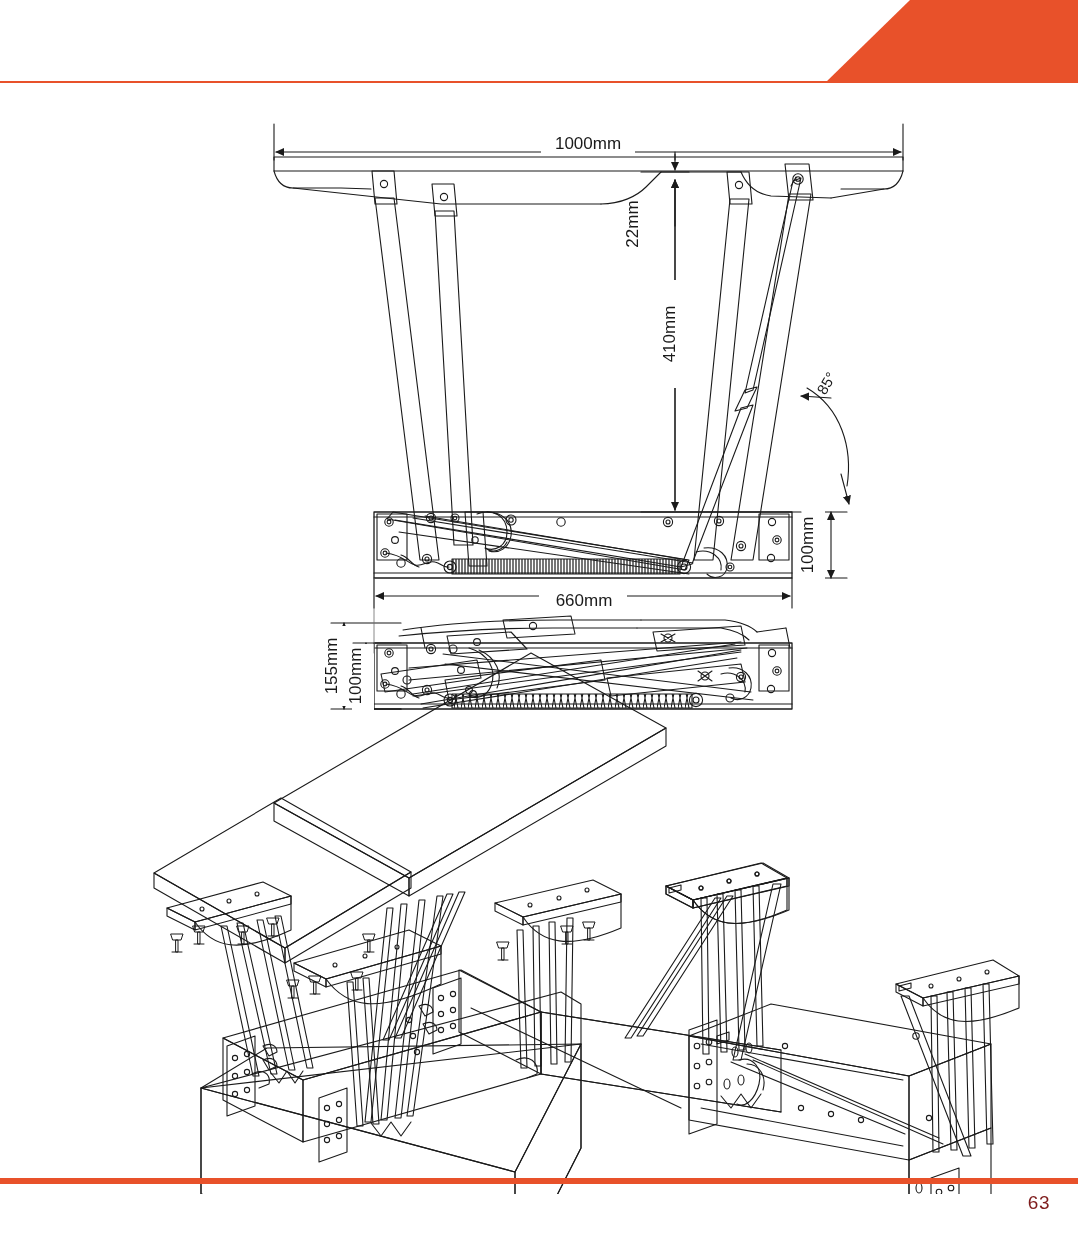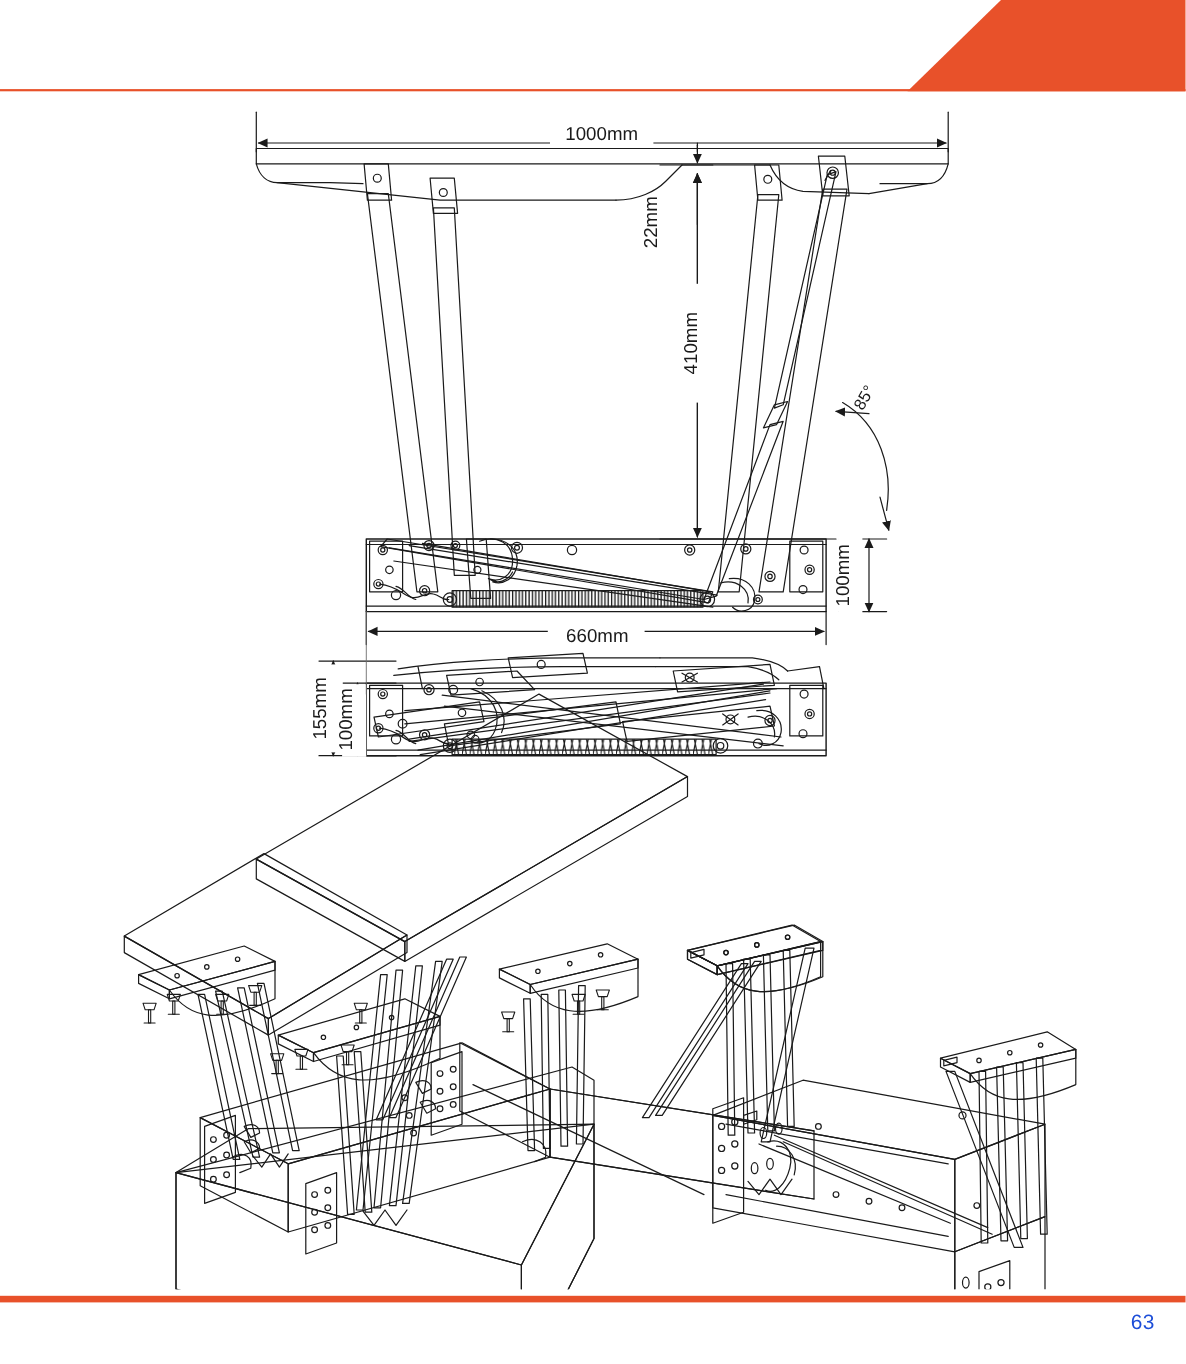--- a/index.html
+++ b/index.html
@@ -37,31 +37,32 @@
   #footer-rule {
     position: absolute;
     left: 0; top: 1178px;
     width: 1078px; height: 6px;
     background: #e8512a;
   }
   #page-number {
     position: absolute;
     right: 28px; top: 1192px;
     font-size: 19px;
-    color: #1d4ed8;
+    color: #7f1d1d;
     letter-spacing: 0.5px;
     font-family: "Liberation Sans", sans-serif;
   }
 
   
   #drawing {
     position: absolute;
-    left: 0; top: 86px;
+    left: 0; top: 108px;
     width: 1078px;
     height: 1086px;
+    padding-left: 41px;
   }
   #drawing svg { display: block; }
 
   .dimtext {
     font-family: "Liberation Sans", sans-serif;
     font-size: 17px;
     fill: #1a1a1a;
   }
   .dimtext-sm {
     font-family: "Liberation Sans", sans-serif;

